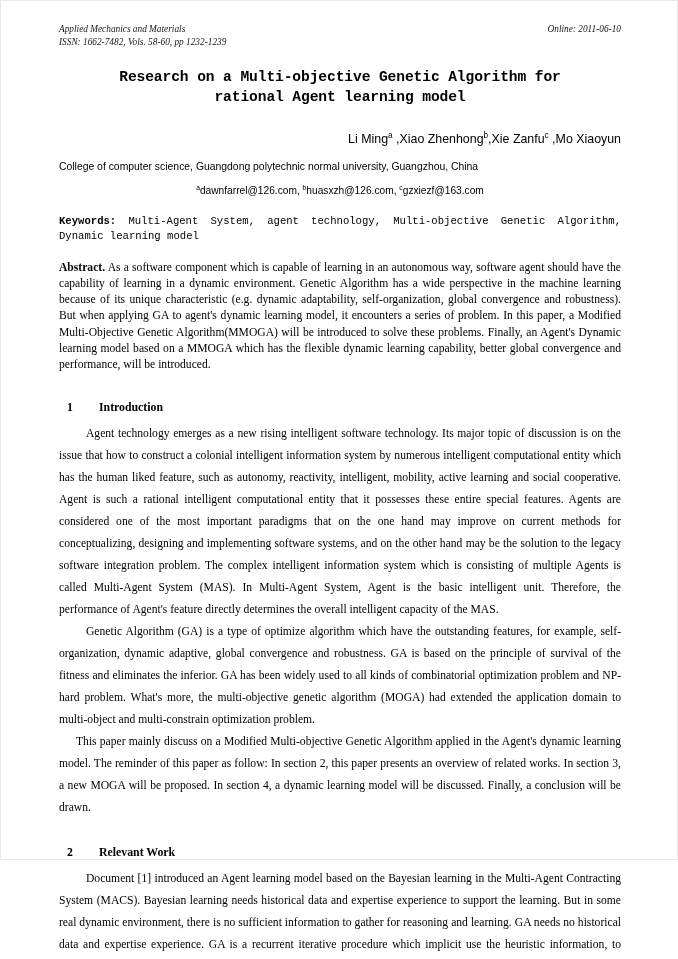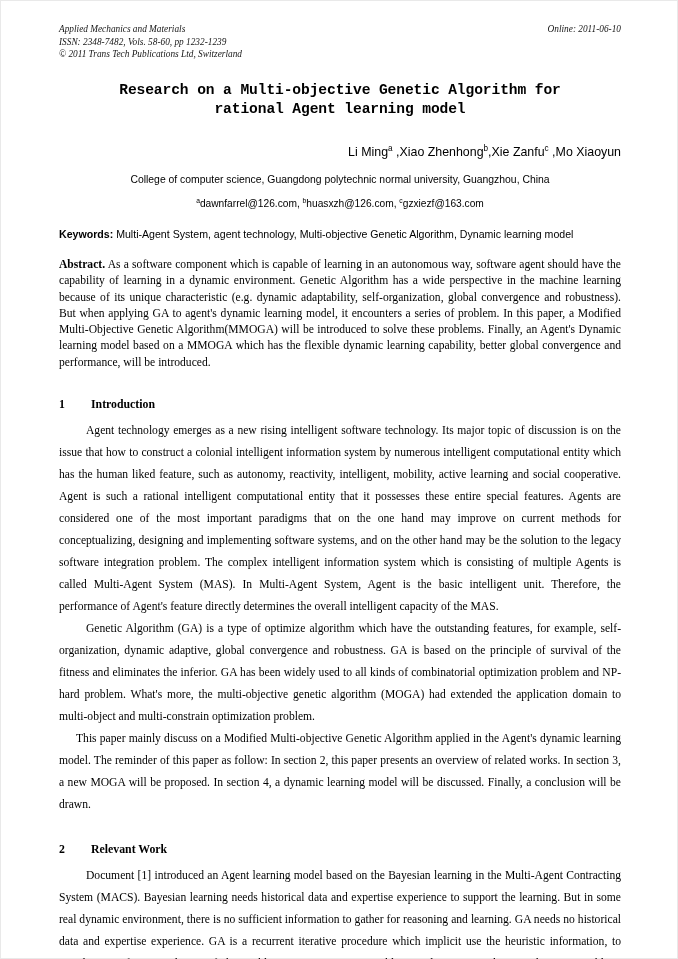--- a/index.html
+++ b/index.html
@@ -12,21 +12,21 @@
     width: 678px;
     height: 959px;
     overflow: hidden;
     font-family: "Liberation Serif", "DejaVu Serif", serif;
     color: #000000;
     -webkit-font-smoothing: antialiased;
   }
   .page {
     position: relative;
     width: 678px;
-    height: 959px;
+    height: 860px;
     background: #ffffff;
     box-sizing: border-box;
     border: 1px solid #e9e9e9;
   }
   .content {
     position: absolute;
     left: 58px;
     top: 22px;
     width: 562px;
   }
@@ -69,38 +69,38 @@
   .authors {
     font-family: Liberation Sans, sans-serif;
     font-size: 12.4px;
     text-align: right;
     margin-top: 25px;
     white-space: nowrap;
   }
   .affiliation {
     font-family: "Liberation Sans", "DejaVu Sans", sans-serif;
     font-size: 10.4px;
-    text-align: center;
+    text-align: left;
     margin-top: 15px;
   }
   .emails {
     font-family: "Liberation Sans", "DejaVu Sans", sans-serif;
     font-size: 10.2px;
     text-align: center;
     margin-top: 13px;
   }
   sup {
     font-size: 0.66em;
     vertical-align: super;
     line-height: 0;
   }
 
   
   .keywords {
-    font-family: Liberation Sans, sans-serif;
+    font-family: Liberation Mono, monospace;
     font-size: 10.6px;
     line-height: 15.2px;
     text-align: justify;
     text-align-last: left;
     margin-top: 18px;
   }
   .keywords .kw-label {
     font-weight: bold;
   }
 
@@ -116,20 +116,21 @@
   .abstract .abs-label {
     font-weight: bold;
   }
 
   
   .section-heading {
     font-size: 11.8px;
     font-weight: bold;
     margin-top: 26px;
     margin-bottom: 8px;
+    margin-left: 8px;
   }
   .section-heading .sec-num {
     display: inline-block;
     width: 32px;
   }
   p.body-par {
     font-size: 11.6px;
     line-height: 22px;
     text-align: justify;
     text-align-last: left;
@@ -141,22 +142,21 @@
   }
 </style>
 </head>
 <body>
 
 <div class="page">
   <div class="content">
 
     <div class="journal-header">
       <span class="hdr-line">Applied Mechanics and Materials</span>
-      <span class="hdr-line">ISSN: 2348-7482, Vols. 58-60, pp 1232-1239</span>
-      <span class="hdr-line">© 2011 Trans Tech Publications Ltd, Switzerland</span>
+      <span class="hdr-line">ISSN: 1662-7482, Vols. 58-60, pp 1232-1239</span>
       <span class="online-date">Online: 2011-06-10</span>
     </div>
 
     <h1 class="paper-title">Research on a Multi-objective Genetic Algorithm for rational Agent learning model</h1>
 
     <div class="authors">
       <span><span>Li Ming</span><sup>a</sup></span><span> ,</span><span><span>Xiao Zhenhong</span><sup>b</sup></span><span>,</span><span><span>Xie Zanfu</span><sup>c</sup></span><span> ,</span><span><span>Mo Xiaoyun</span></span>
     </div>
 
     <div class="affiliation">College of computer science, Guangdong polytechnic normal university, Guangzhou, China</div>

